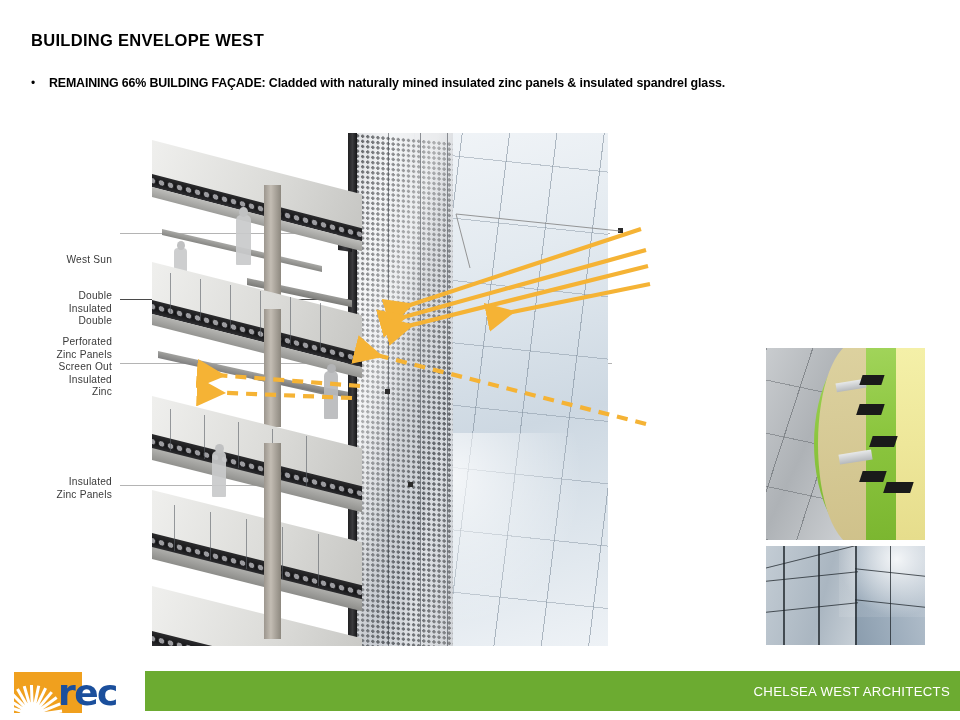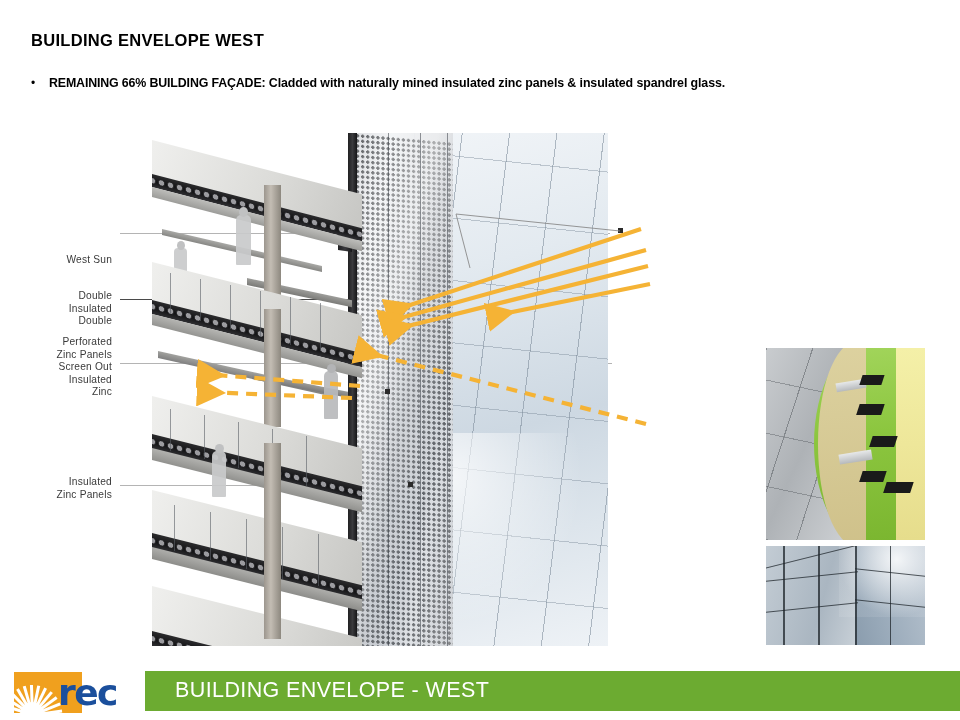--- a/index.html
+++ b/index.html
@@ -500,21 +500,21 @@
   <div class="pz-line" style="left:0; top:10%; width:58%; height:1.4px; transform:skewY(-14deg);"></div>
   <div class="pz-line" style="right:0; top:26%; width:44%; height:1.4px; transform:skewY(6deg);"></div>
   <div class="pz-line" style="right:0; top:58%; width:44%; height:1.4px; transform:skewY(6deg);"></div>
   <div class="pz-line" style="left:11%; top:0; width:1.2px; height:100%;"></div>
   <div class="pz-line" style="left:33%; top:0; width:1.2px; height:100%;"></div>
   <div class="pz-line" style="left:56%; top:0; width:1.6px; height:100%;"></div>
   <div class="pz-line" style="left:78%; top:0; width:1.2px; height:100%;"></div>
 </div>
 
 <div id="footer-bar">
-  <div id="footer-title">BUILDING ENVELOPE - WEST</div>
+  <div id="footer-firm">CHELSEA WEST ARCHITECTS</div>
 </div>
 
 <div id="logo">
   <div id="logo-square">
     <div class="ray" style="transform:rotate(-72deg);"></div>
     <div class="ray" style="transform:rotate(-58deg);"></div>
     <div class="ray" style="transform:rotate(-44deg);"></div>
     <div class="ray" style="transform:rotate(-30deg);"></div>
     <div class="ray" style="transform:rotate(-16deg);"></div>
     <div class="ray" style="transform:rotate(-2deg);"></div>

